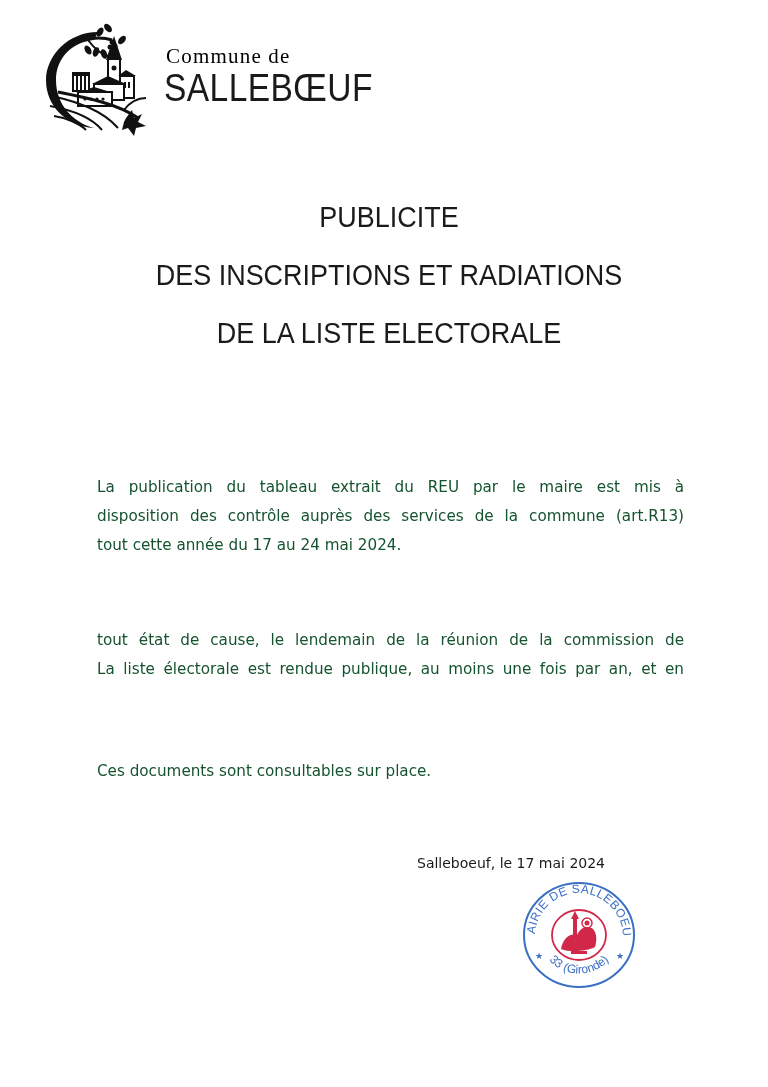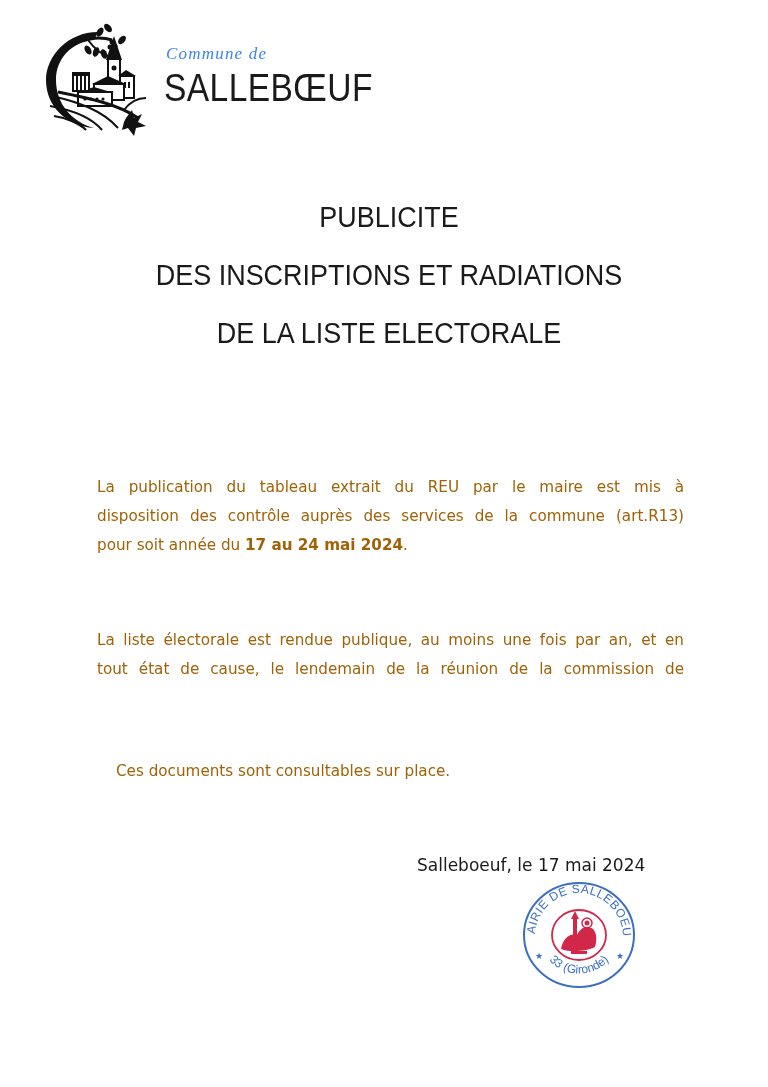--- a/index.html
+++ b/index.html
@@ -20,24 +20,23 @@
       left: 38px;
       top: 18px;
       width: 118px;
       height: 118px;
     }
     .commune-label {
       position: absolute;
       left: 166px;
       top: 44px;
       font-family: "Liberation Serif", serif;
-      font-style: italic;
-      font-size: 17px;
+      font-size: 21px;
       letter-spacing: 1.2px;
-      color: #3b82f6;
+      color: #000000;
       white-space: nowrap;
     }
     .commune-name {
       position: absolute;
       left: 164px;
       top: 66px;
       font-family: "Liberation Sans", sans-serif;
       font-size: 39px;
       letter-spacing: 0.5px;
       color: #1a1a1a;
@@ -62,41 +61,41 @@
       white-space: nowrap;
       transform: scaleX(0.93);
     }
     .body-block {
       position: absolute;
       left: 97px;
       width: 587px;
       font-family: "DejaVu Sans", sans-serif;
       font-size: 15.2px;
       line-height: 29px;
-      color: #a16207;
+      color: #14532d;
       text-align: justify;
     }
     .body-block .line {
       display: block;
       white-space: nowrap;
       text-align-last: justify;
     }
     .body-block .line.last {
       text-align-last: left;
     }
     .p1 { top: 473px; }
     .p2 { top: 626px; }
-    .p3 { top: 757px; margin-left: 19px; }
-    .bold { font-weight: bold; }
+    .p3 { top: 757px; }
+    .bold { font-weight: normal; }
     .place-date {
       position: absolute;
       left: 417px;
       top: 855px;
       font-family: "DejaVu Sans", sans-serif;
-      font-size: 17px;
+      font-size: 14px;
       color: #1a1a1a;
       white-space: nowrap;
     }
     .stamp {
       position: absolute;
       left: 521px;
       top: 881px;
       width: 116px;
       height: 108px;
     }
@@ -162,26 +161,26 @@
 
 <div class="title">
   <span class="title-line">PUBLICITE</span>
   <span class="title-line">DES INSCRIPTIONS ET RADIATIONS</span>
   <span class="title-line">DE LA LISTE ELECTORALE</span>
 </div>
 
 <div class="body-block p1">
   <span class="line">La publication du tableau extrait du REU par le maire est mis à</span>
   <span class="line">disposition des contrôle auprès des services de la commune (art.R13)</span>
-  <span class="line last"><span>pour soit année du </span><span class="bold">17 au 24 mai 2024</span><span>.</span></span>
+  <span class="line last"><span>tout cette année du </span><span class="bold">17 au 24 mai 2024</span><span>.</span></span>
 </div>
 
 <div class="body-block p2">
+  <span class="line">tout état de cause, le lendemain de la réunion de la commission de</span>
   <span class="line">La liste électorale est rendue publique, au moins une fois par an, et en</span>
-  <span class="line">tout état de cause, le lendemain de la réunion de la commission de</span>
 </div>
 
 <div class="body-block p3">
   <span class="line last">Ces documents sont consultables sur place.</span>
 </div>
 
 <div class="place-date">Salleboeuf, le 17 mai 2024</div>
 
 <div class="stamp">
   <svg width="116" height="108" viewBox="0 0 116 108">

